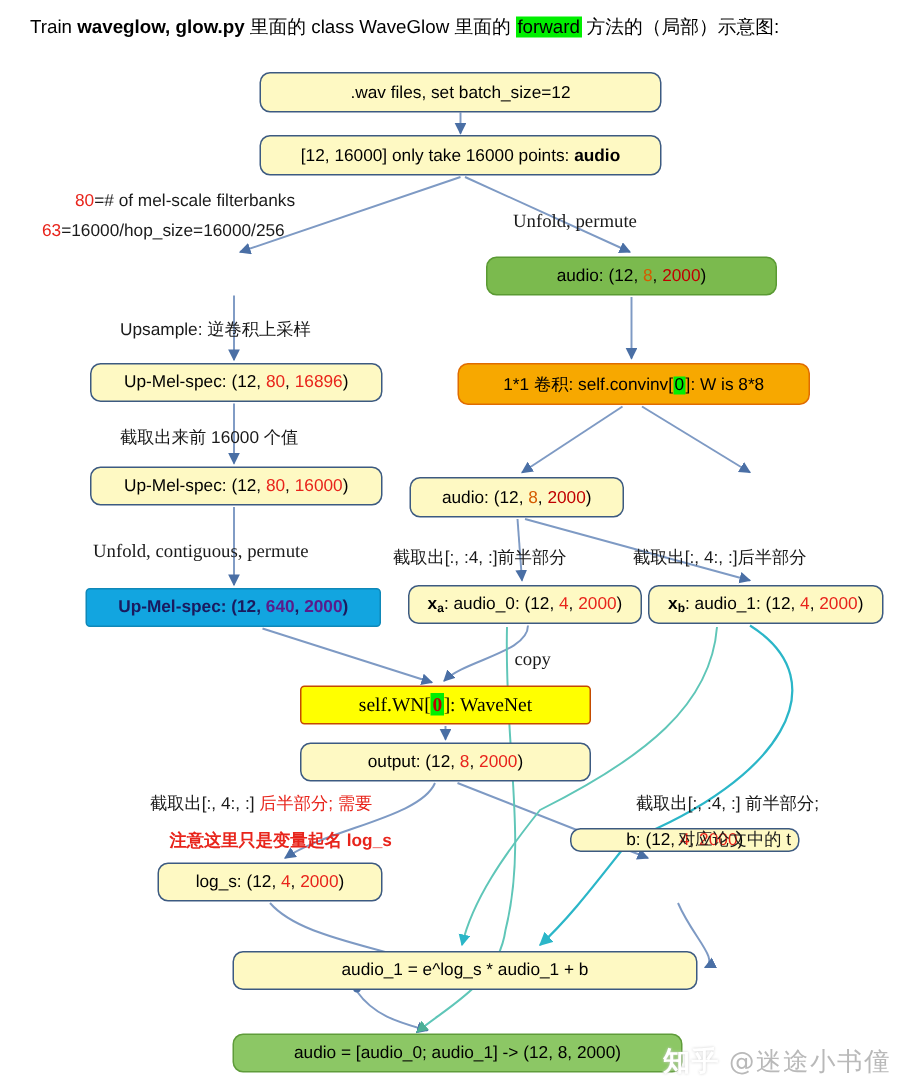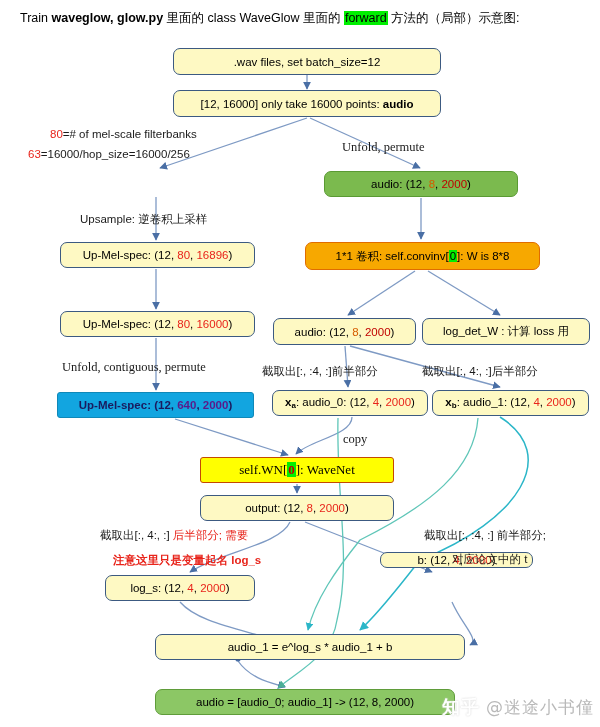--- a/index.html
+++ b/index.html
@@ -159,23 +159,20 @@
   </div>
 
   <div class="node orange" style="left:305px;top:242px;width:235px;height:28px;justify-content:center;">
     <span><span>1*1 卷积: self.convinv[</span><span class="hl-green">0</span><span>]: W is 8*8</span></span>
   </div>
 
   <div class="node" style="left:273px;top:318px;width:143px;height:27px;">
     <span><span>audio: (12, </span><span class="num-orange">8</span><span>, </span><span class="num-red2">2000</span><span>)</span></span>
   </div>
 
-  <div class="node" style="left:422px;top:318px;width:168px;height:27px;">
-    <span>log_det_W : 计算 loss 用</span>
-  </div>
 
   <div class="node" style="left:272px;top:390px;width:156px;height:26px;">
     <span><b>x</b><b class="sub">a</b><span>: audio_0: (12, </span><span class="num-red">4</span><span>, </span><span class="num-red">2000</span><span>)</span></span>
   </div>
 
   <div class="node" style="left:432px;top:390px;width:157px;height:26px;">
     <span><b>x</b><b class="sub">b</b><span>: audio_1: (12, </span><span class="num-red">4</span><span>, </span><span class="num-red">2000</span><span>)</span></span>
   </div>
 
   <div class="node yellow" style="left:200px;top:457px;width:194px;height:26px;">
@@ -207,20 +204,21 @@
   </div>
 
   <div class="note" style="left:28px;top:148px;">
     <span class="num-red">63</span><span>=16000/hop_size=16000/256</span>
   </div>
 
   <div class="note serif" style="left:342px;top:140px;">Unfold, permute</div>
 
   <div class="note" style="left:80px;top:212px;">Upsample: 逆卷积上采样</div>
 
+  <div class="note" style="left:80px;top:284px;">截取出来前 16000 个值</div>
 
   <div class="note serif" style="left:62px;top:360px;">Unfold, contiguous, permute</div>
 
   <div class="note" style="left:262px;top:364px;">截取出[:, :4, :]前半部分</div>
 
   <div class="note" style="left:422px;top:364px;">截取出[:, 4:, :]后半部分</div>
 
   <div class="note serif" style="left:343px;top:432px;">copy</div>
 
   <div class="note" style="left:100px;top:528px;">

